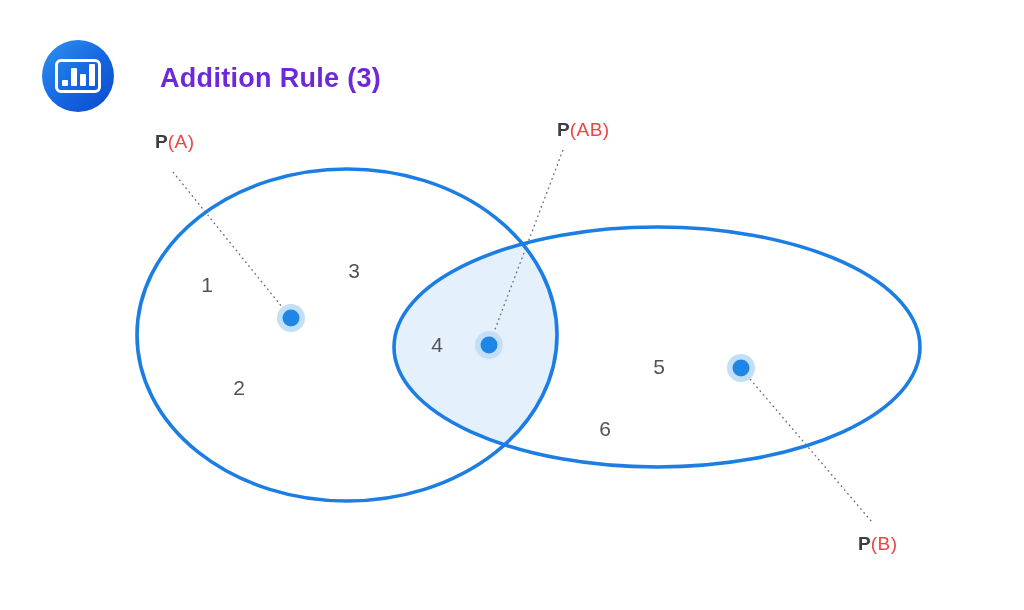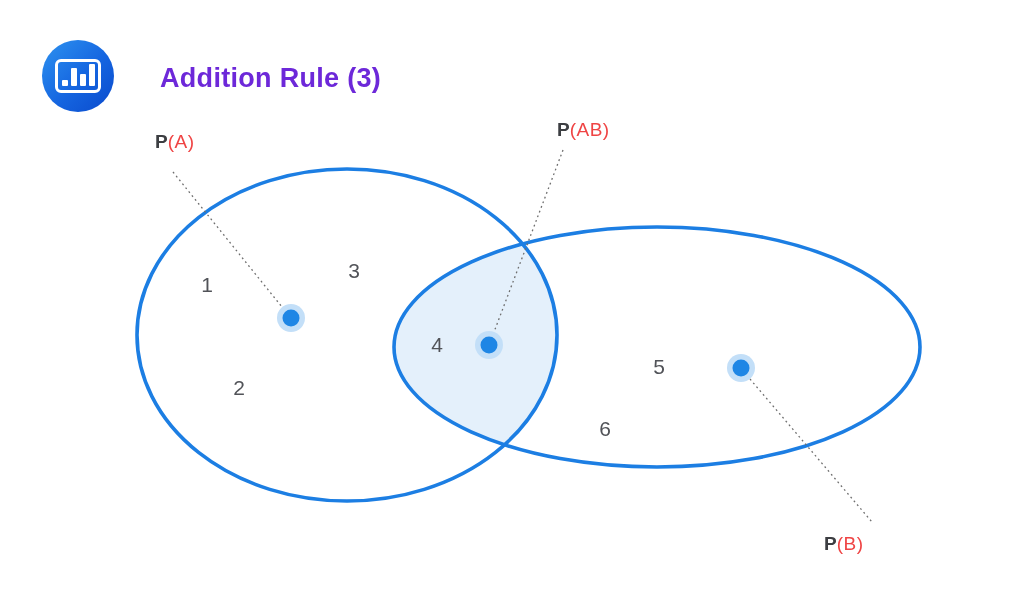--- a/index.html
+++ b/index.html
@@ -88,15 +88,15 @@
 <div class="region-num" style="left:437px; top:345px;">4</div>
 <div class="region-num" style="left:659px; top:367px;">5</div>
 <div class="region-num" style="left:605px; top:429px;">6</div>
 
 <div class="p-label" style="left:155px; top:131px;">
   <span class="p-bold">P</span><span class="p-rest">(A)</span>
 </div>
 <div class="p-label" style="left:557px; top:119px;">
   <span class="p-bold">P</span><span class="p-rest">(AB)</span>
 </div>
-<div class="p-label" style="left:824px; top:533px;">
+<div class="p-label" style="left:858px; top:533px;">
   <span class="p-bold">P</span><span class="p-rest">(B)</span>
 </div>
 
 </body></html>

